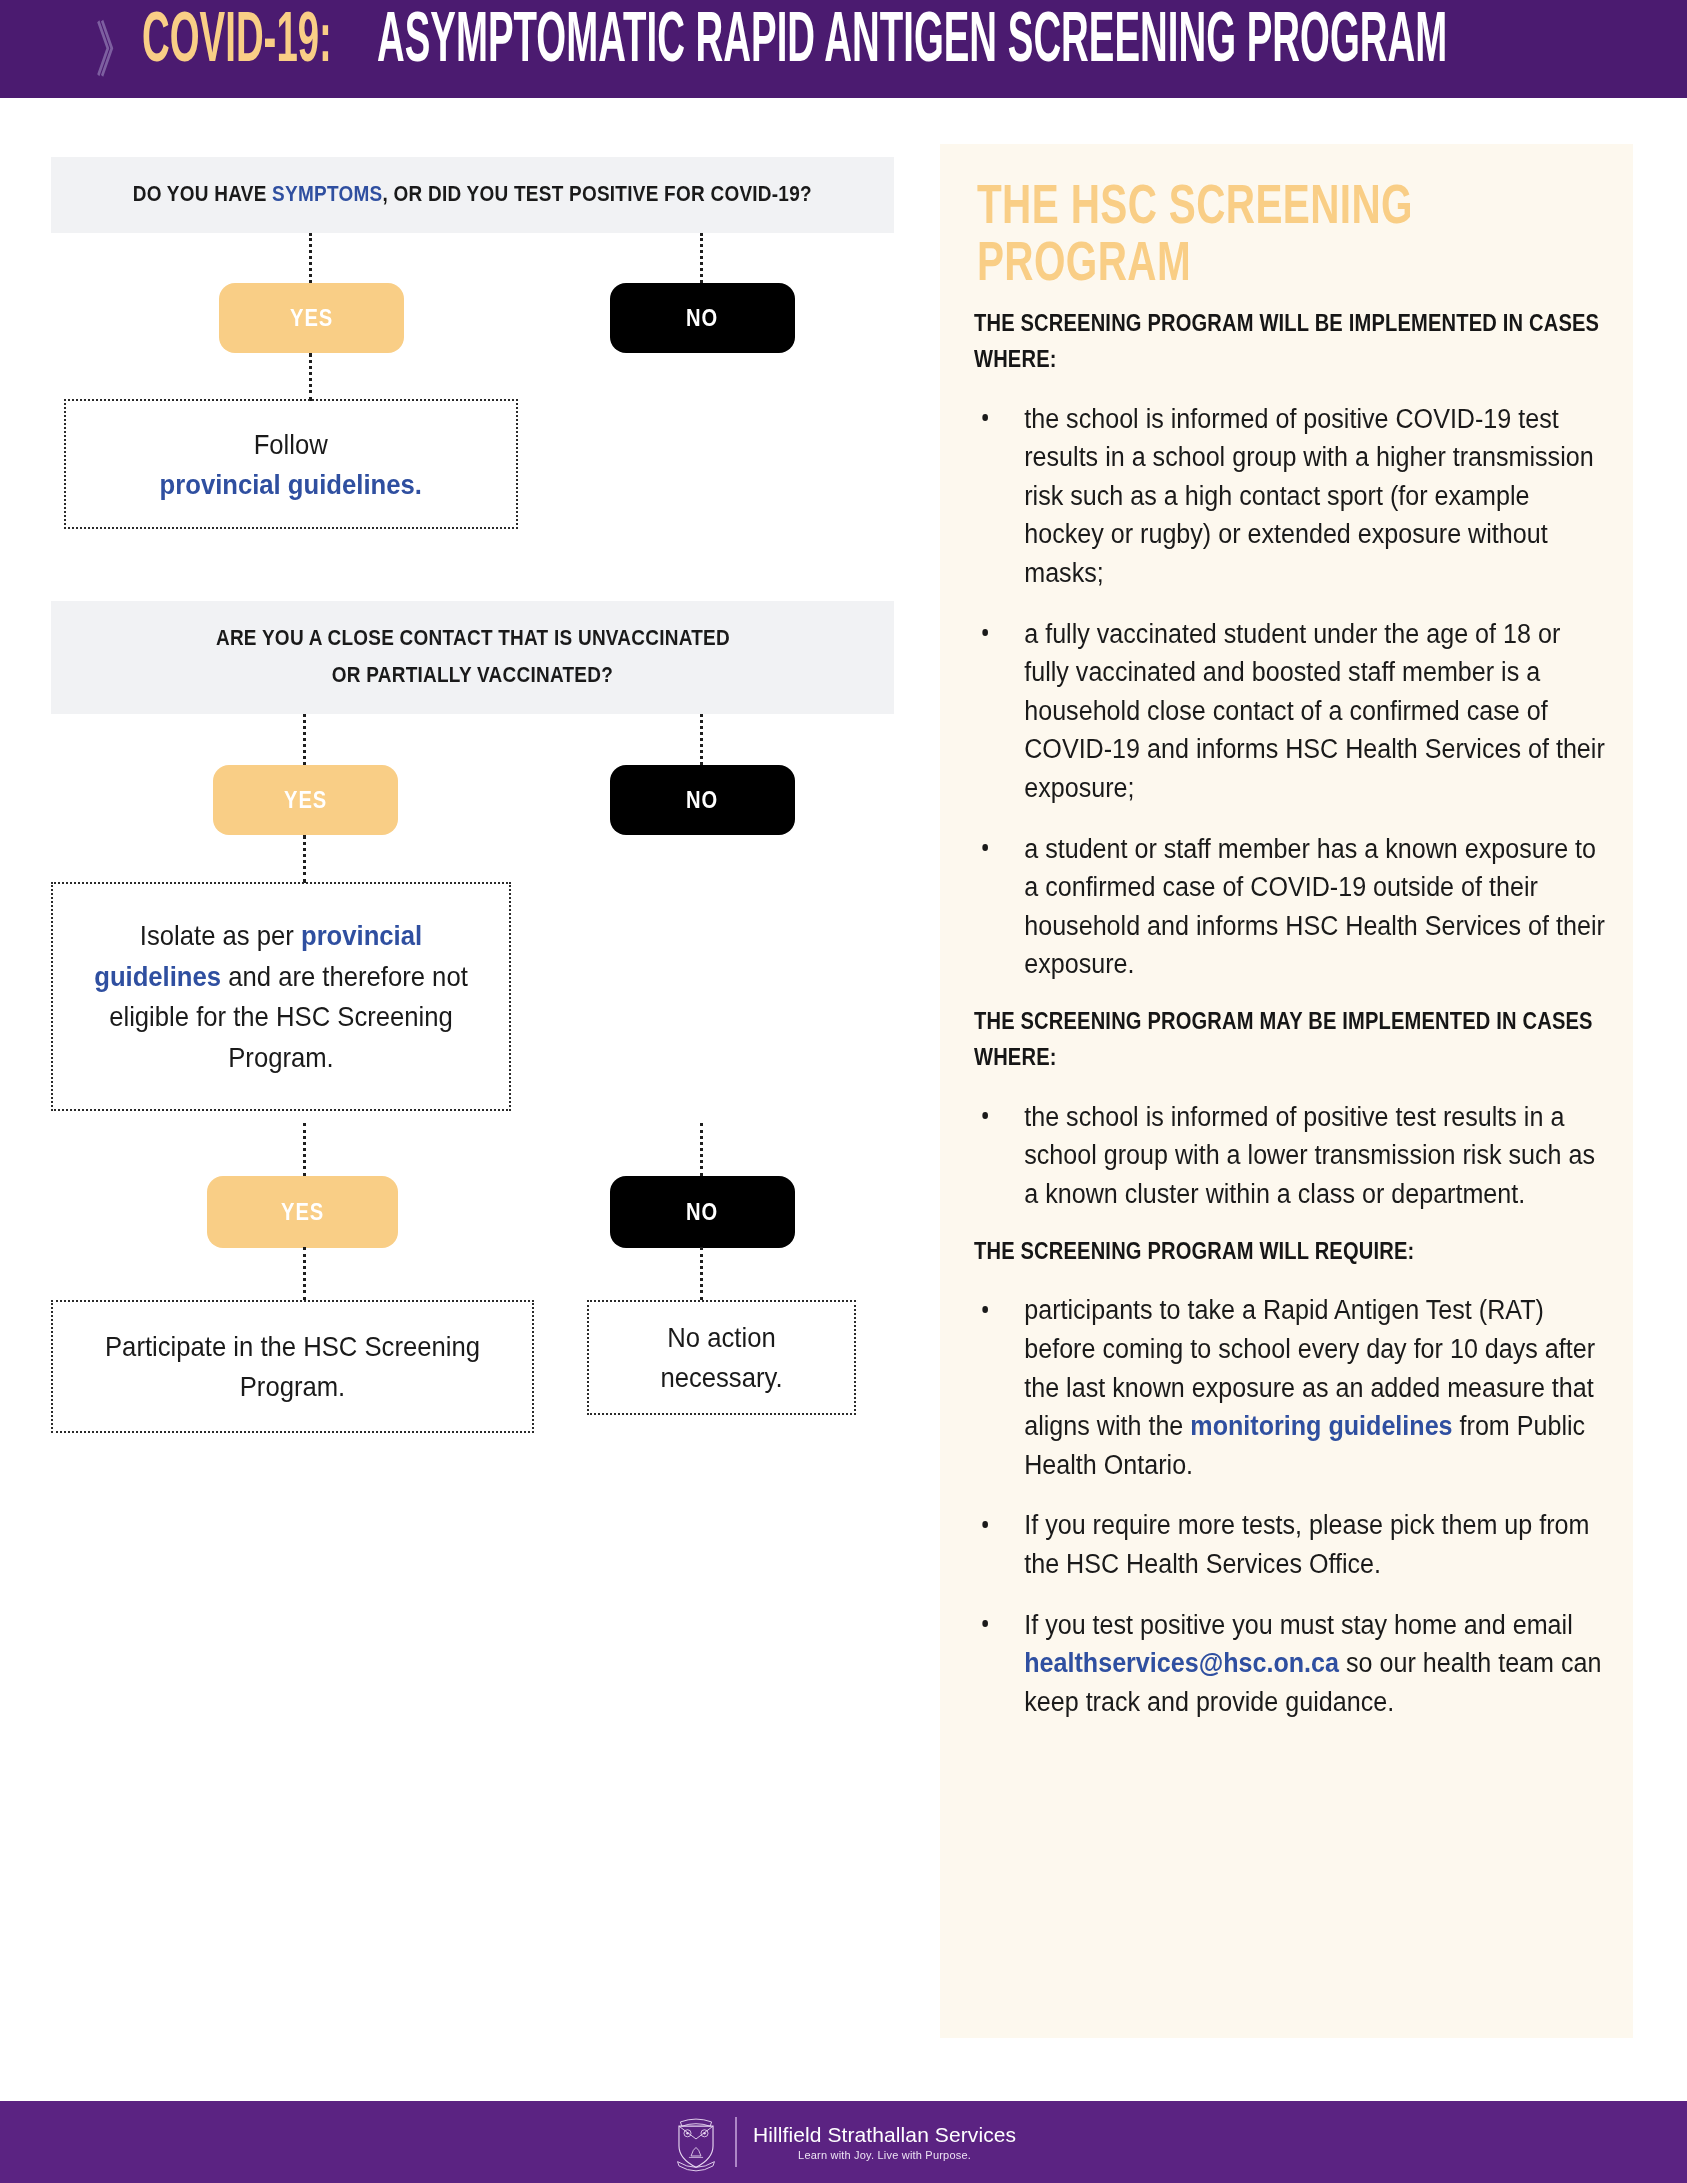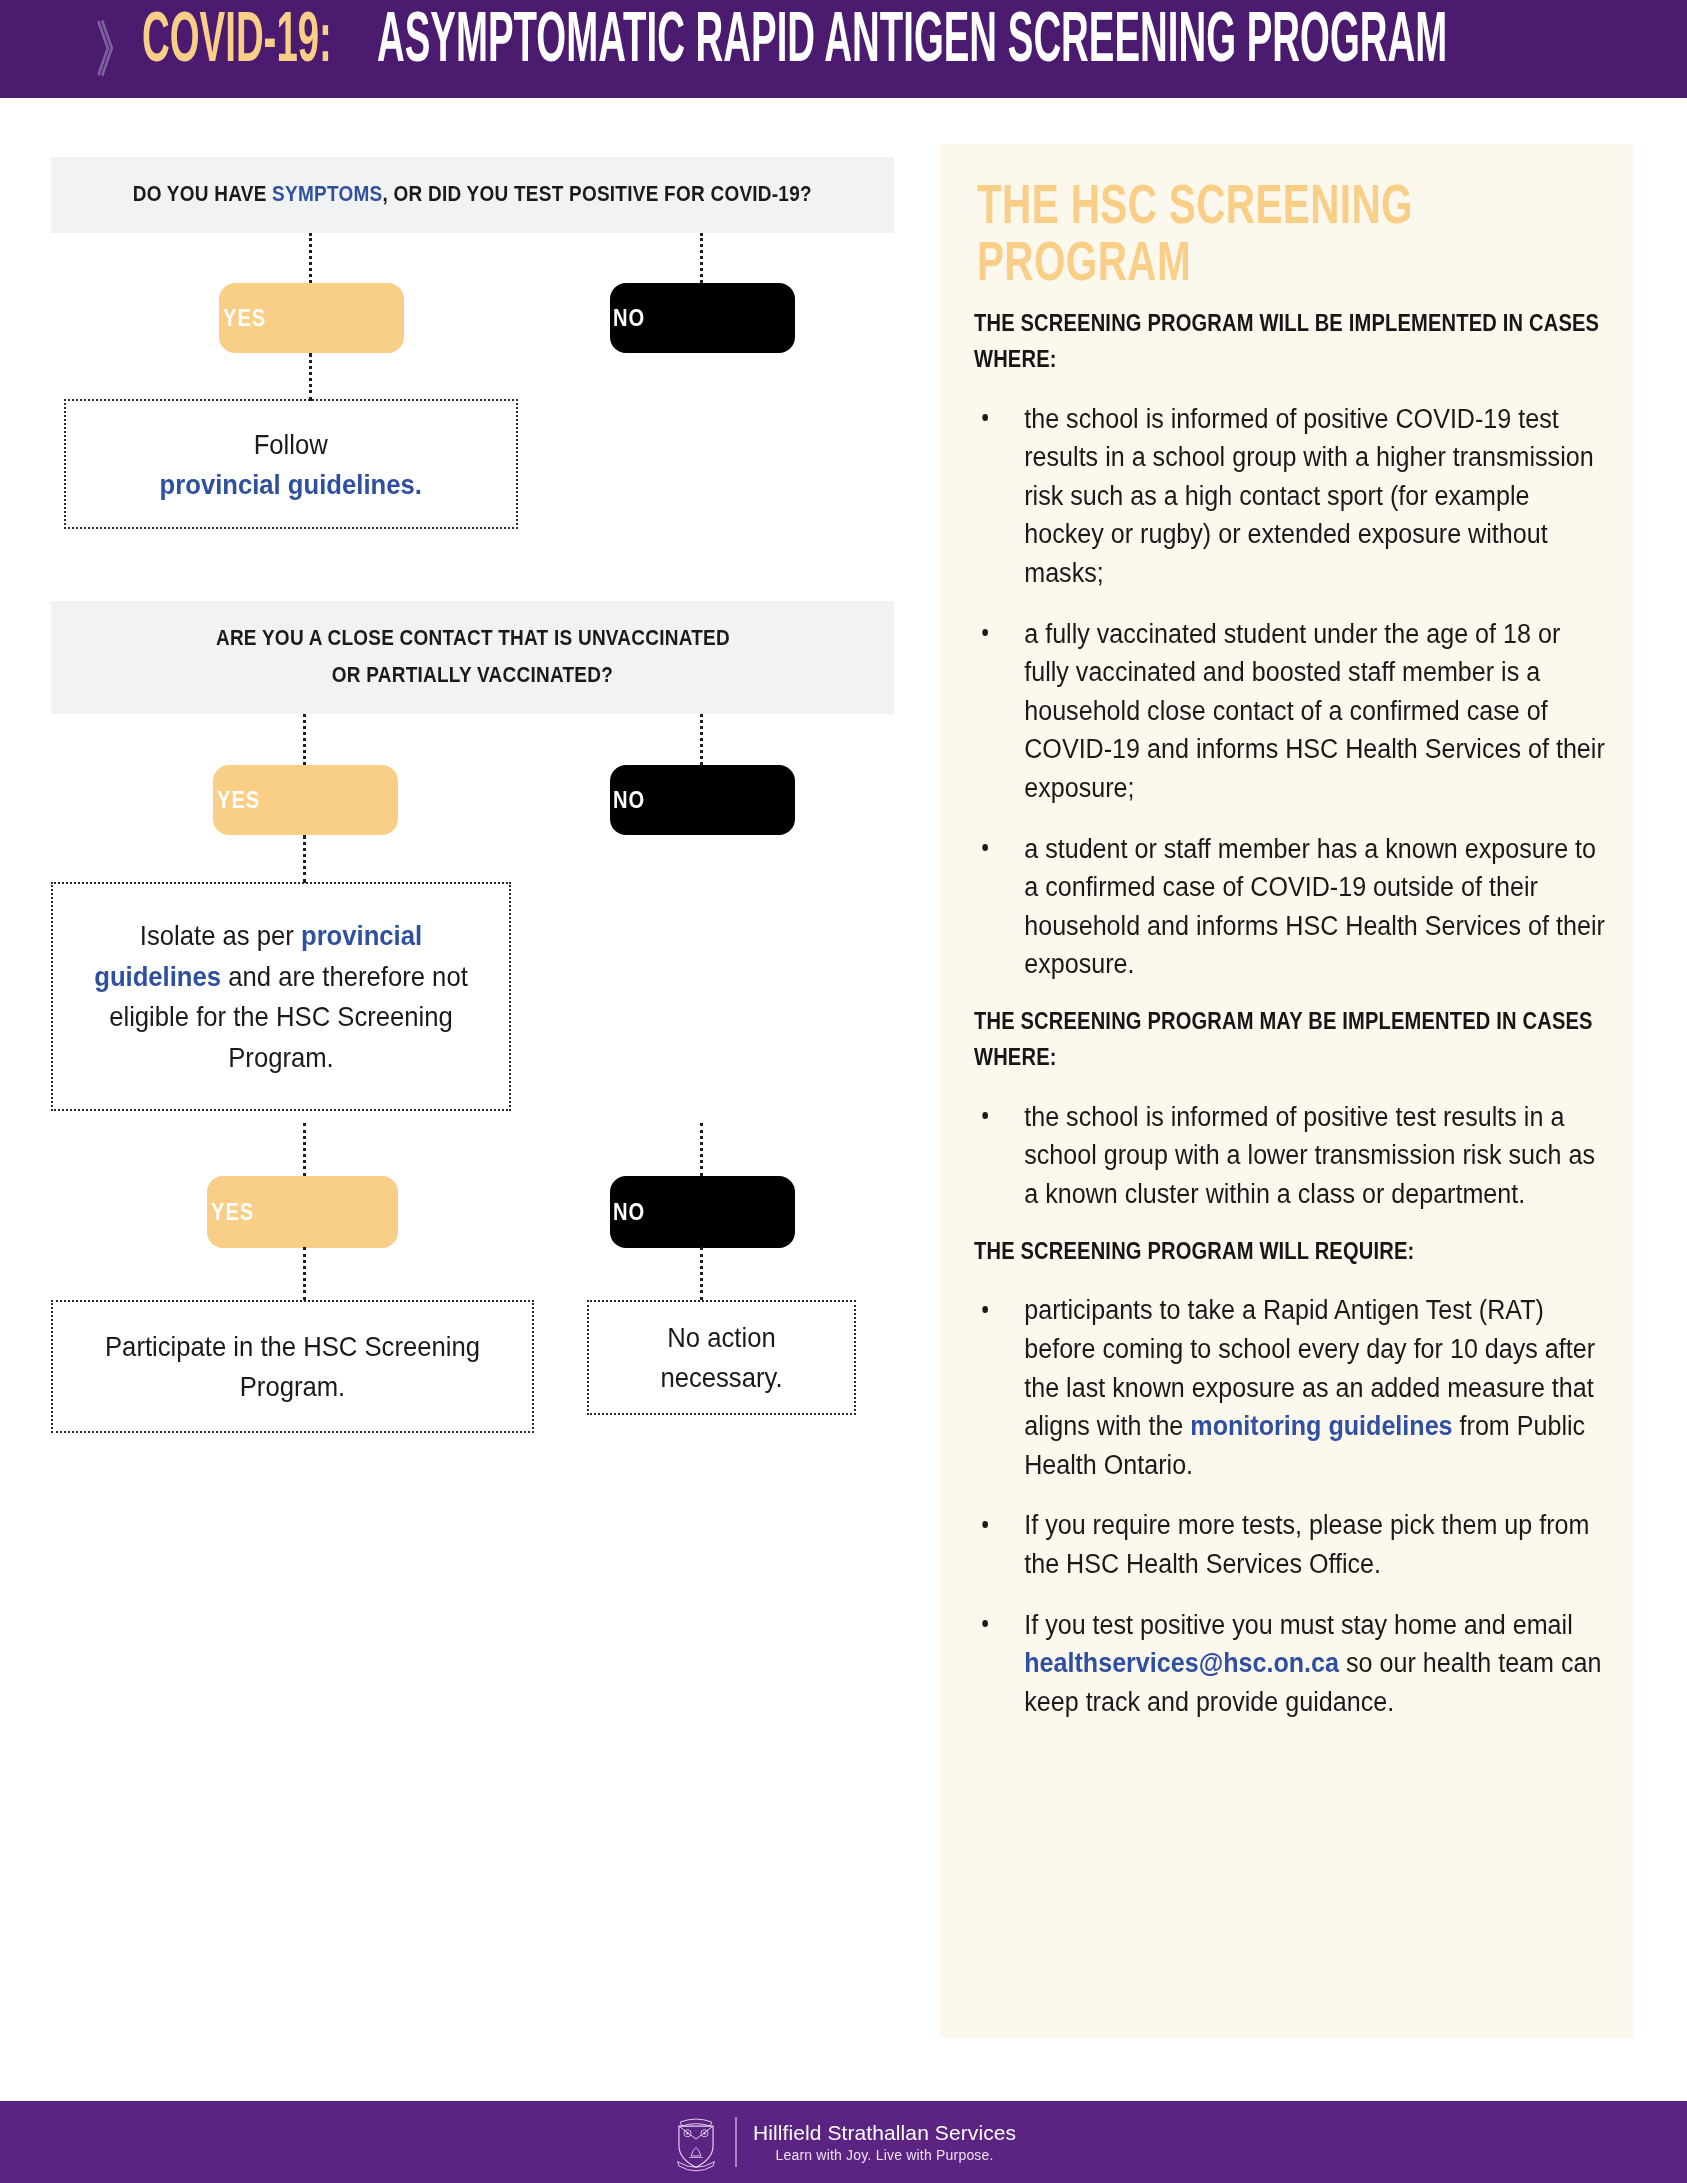--- a/index.html
+++ b/index.html
@@ -104,20 +104,21 @@
     position: absolute;
     width: 0;
     border-left: 3.6px dotted #1E1E1E;
   }
 
   .pill {
     position: absolute;
     border-radius: 16px;
     display: flex;
     align-items: center;
+    justify-content: center;
   }
   .pill span {
     color: #FFFFFF;
     font-size: 24px;
     font-weight: 900;
     letter-spacing: 1.1px;
     transform: scaleX(0.84);
     display: inline-block;
   }
   .pill.yes { background: #F9CE86; }
@@ -224,21 +225,21 @@
   .ftext { display: flex; flex-direction: column; }
   .fname {
     color: #FFFFFF;
     font-size: 21px;
     font-weight: 400;
     letter-spacing: 0.1px;
     line-height: 1.12;
   }
   .ftag {
     color: #EDE3F4;
-    font-size: 14px;
+    font-size: 11px;
     font-weight: 400;
     letter-spacing: 0.2px;
     margin-top: 2.2px;
     text-align: center;
   }
 </style>
 </head>
 <body>
 
 <div class="page">

